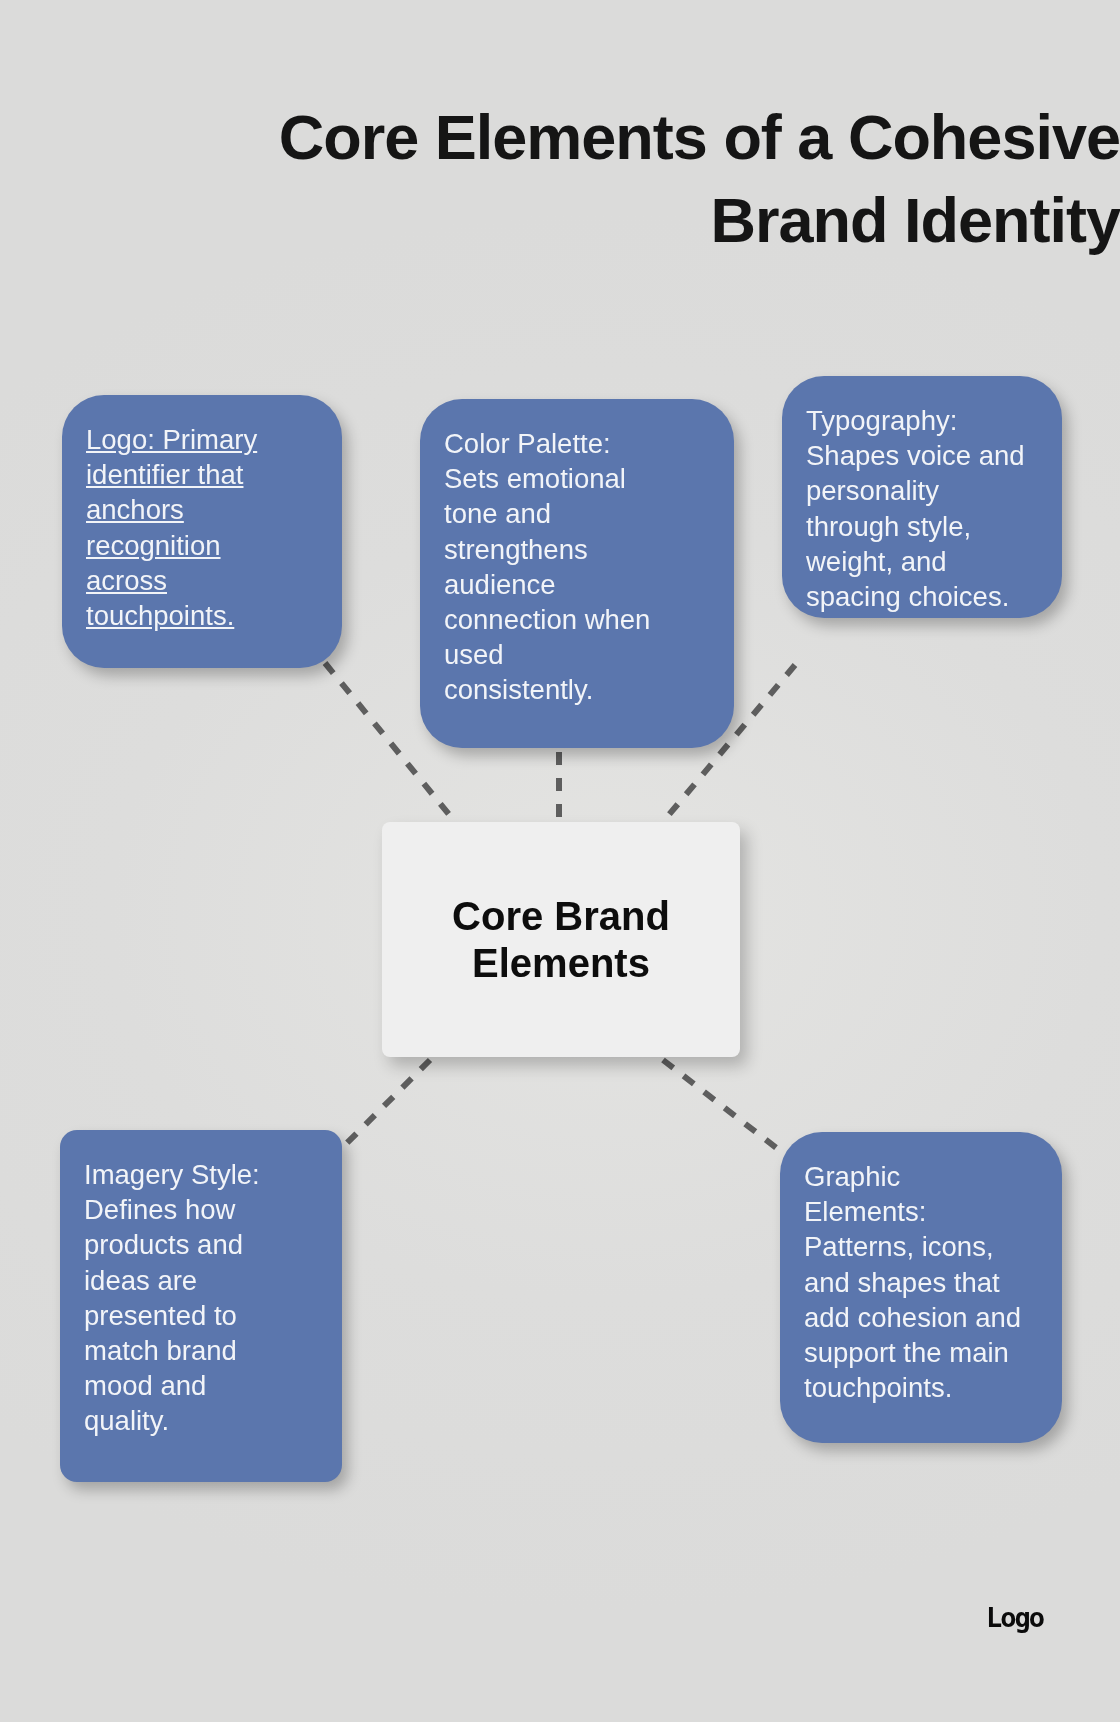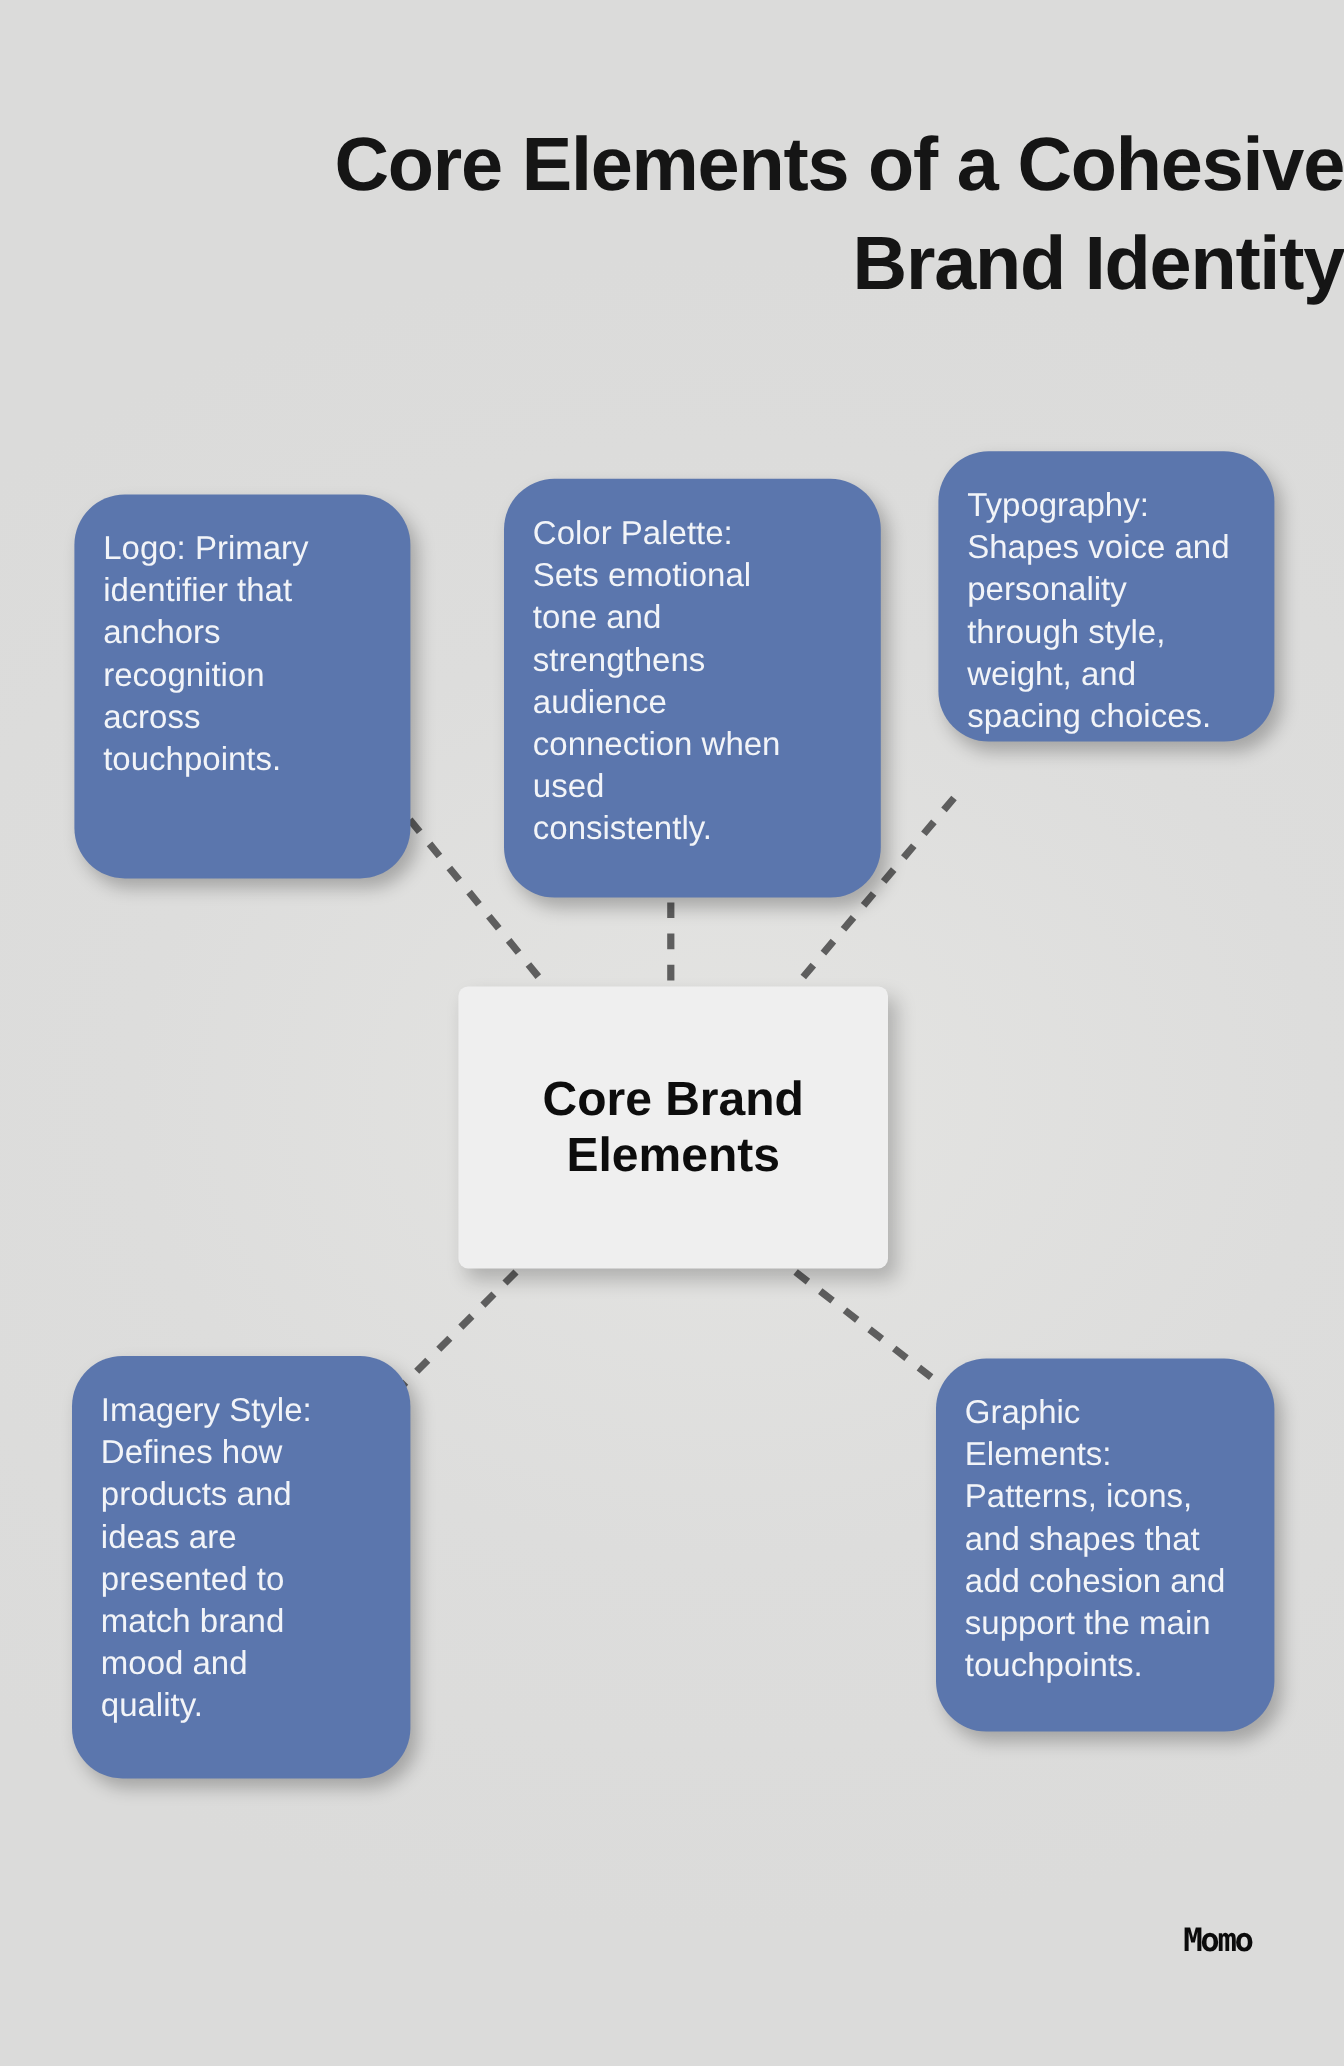--- a/index.html
+++ b/index.html
@@ -33,24 +33,24 @@
     background: #5b76ad;
     border-radius: 42px;
     box-shadow: 6px 8px 14px rgba(0,0,0,0.25);
     color: #f2f4f8;
     font-size: 27.5px;
     line-height: 35.2px;
     padding: 27px 24px;
     white-space: pre-line;
   }
 
-  .node-logo      { left: 62px;  top: 412px;  width: 280px; height: 320px; }
+  .node-logo      { left: 62px;  top: 395px;  width: 280px; height: 273px; text-decoration: underline; }
   .node-palette   { left: 420px; top: 399px;  width: 314px; height: 349px; }
   .node-typo      { left: 782px; top: 376px;  width: 280px; height: 242px; }
-  .node-imagery   { left: 60px;  top: 1130px; width: 282px; height: 352px; }
+  .node-imagery   { left: 60px;  top: 1130px; width: 282px; height: 352px; border-radius: 17px; }
   .node-graphic   { left: 780px; top: 1132px; width: 282px; height: 311px; }
 
   .center-node {
     position: absolute;
     left: 382px; top: 822px;
     width: 358px; height: 235px;
     box-sizing: border-box;
     background: #efefef;
     border-radius: 8px;
     box-shadow: 7px 9px 16px rgba(0,0,0,0.22);
@@ -141,15 +141,15 @@
 Elements:
 Patterns, icons,
 and shapes that
 add cohesion and
 support the main
 touchpoints.</div>
 
   <div class="center-node">Core Brand
 Elements</div>
 
-  <div class="brand-mark">Momo</div>
+  <div class="brand-mark">Logo</div>
 
 </div>
 
 </body></html>

